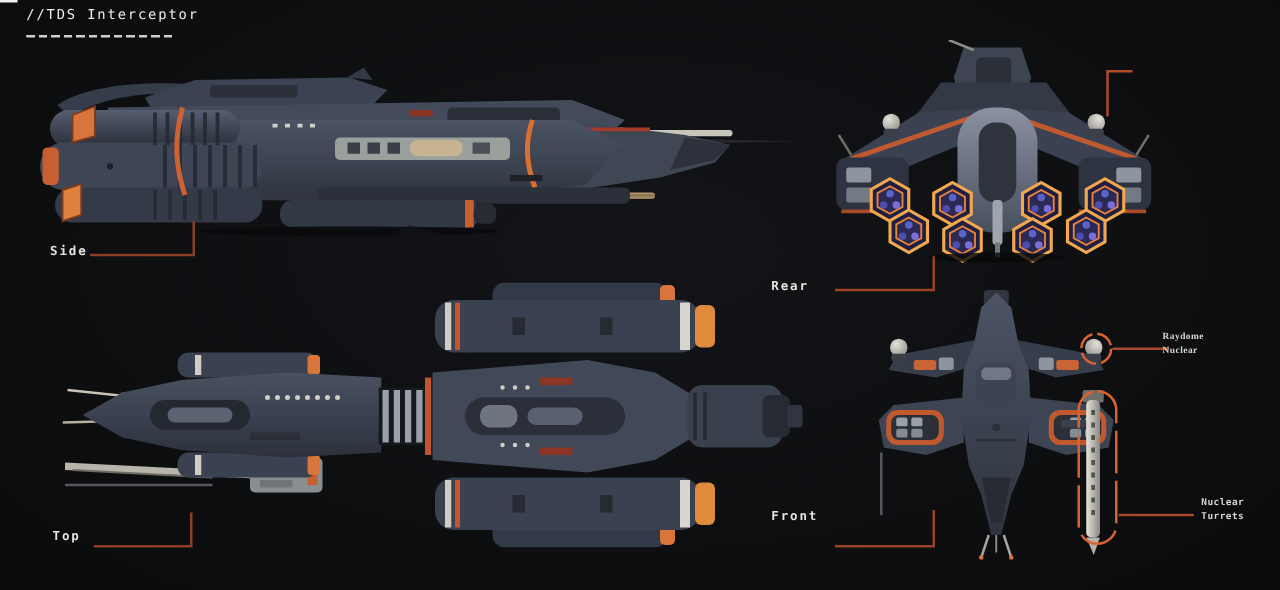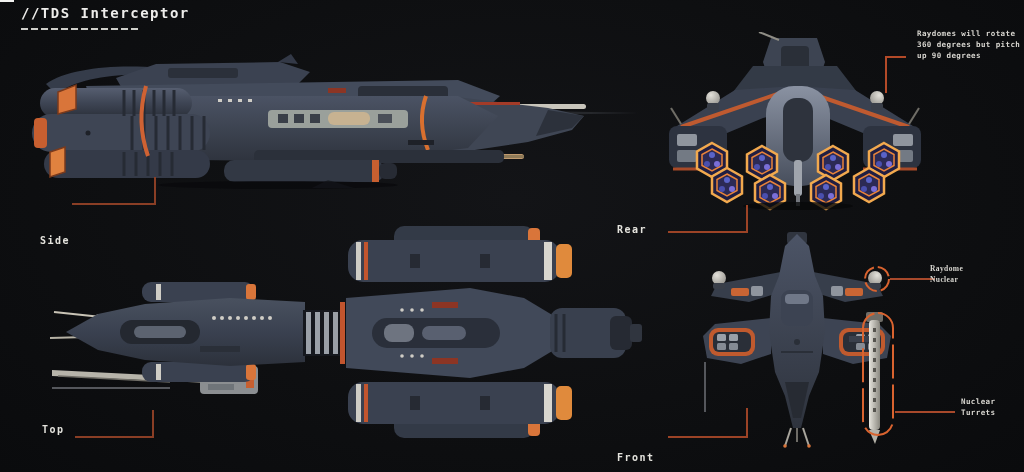--- a/index.html
+++ b/index.html
@@ -4,21 +4,21 @@
 <style>
   html,body{margin:0;padding:0;background:#0c0d0f;}
   .stage{
     position:relative;width:1024px;height:472px;overflow:hidden;
     background:radial-gradient(ellipse at 50% 42%, #131417 0%, #0e0f11 55%, #0a0b0d 100%);
     font-family:"DejaVu Sans Mono","Liberation Mono",monospace;
     color:#dcdbd5;
   }
   .abs{position:absolute;}
   .title{
-    left:21px;top:5px;font-size:14px;font-weight:bold;letter-spacing:1.5px;color:#edecea;white-space:nowrap;
+    left:21px;top:5px;font-size:11px;font-weight:normal;letter-spacing:1.5px;color:#edecea;white-space:nowrap;
   }
   .title-dash{
     left:21px;top:28px;width:117px;height:2px;
     background:repeating-linear-gradient(90deg,#cfcfca 0 7px,transparent 7px 10px);
   }
   .corner-mark{left:0;top:0;width:14px;height:2px;background:#f2f2f0;}
   .view-label{
     font-size:10px;font-weight:bold;letter-spacing:1.5px;color:#e4e3dd;white-space:nowrap;
   }
   .note{
@@ -350,30 +350,25 @@
     <path d="M75,437 H153 V410" stroke="#8a3e25" stroke-width="2" fill="none"></path>
     <path d="M668,232 H747 V205" stroke="#9c4326" stroke-width="2" fill="none"></path>
     <path d="M668,437 H747 V408" stroke="#9c4326" stroke-width="2" fill="none"></path>
     <path d="M906,57 H886 V93" stroke="#b34a28" stroke-width="2" fill="none"></path>
     <circle cx="877" cy="279" r="12" stroke="#d9632f" stroke-width="2" fill="none" stroke-dasharray="15 4"></circle>
     <path d="M890,279 H935" stroke="#a8492b" stroke-width="2"></path>
     <rect x="863" y="313" width="30" height="122" rx="15" stroke="#d9632f" stroke-width="2" fill="none" stroke-dasharray="34 6"></rect>
     <path d="M895,412 H955" stroke="#a8492b" stroke-width="2"></path>
   </svg>
 
-  <div class="abs view-label" style="left:40px;top:196px;margin-top:39px;">Side</div>
+  <div class="abs view-label" style="left:40px;top:196px;">Side</div>
   <div class="abs view-label" style="left:42px;top:424px;">Top</div>
   <div class="abs view-label" style="left:617px;top:224px;">Rear</div>
-  <div class="abs view-label" style="left:617px;top:408px;margin-top:44px;">Front</div>
-
-  <div class="abs note" style="left:917px;top:28px;">
-    <div>Raydomes will rotate</div>
-    <div>360 degrees but pitch</div>
-    <div>up 90 degrees</div>
-  </div>
+  <div class="abs view-label" style="left:617px;top:408px;">Front</div>
+
   <div class="abs note" style="left:930px;top:263px;font-family:Liberation Serif, serif;">
     <div>Raydome</div>
     <div>Nuclear</div>
   </div>
   <div class="abs note" style="left:961px;top:396px;text-align:center;">
     <div>Nuclear</div>
     <div>Turrets</div>
   </div>
 
 </div>

